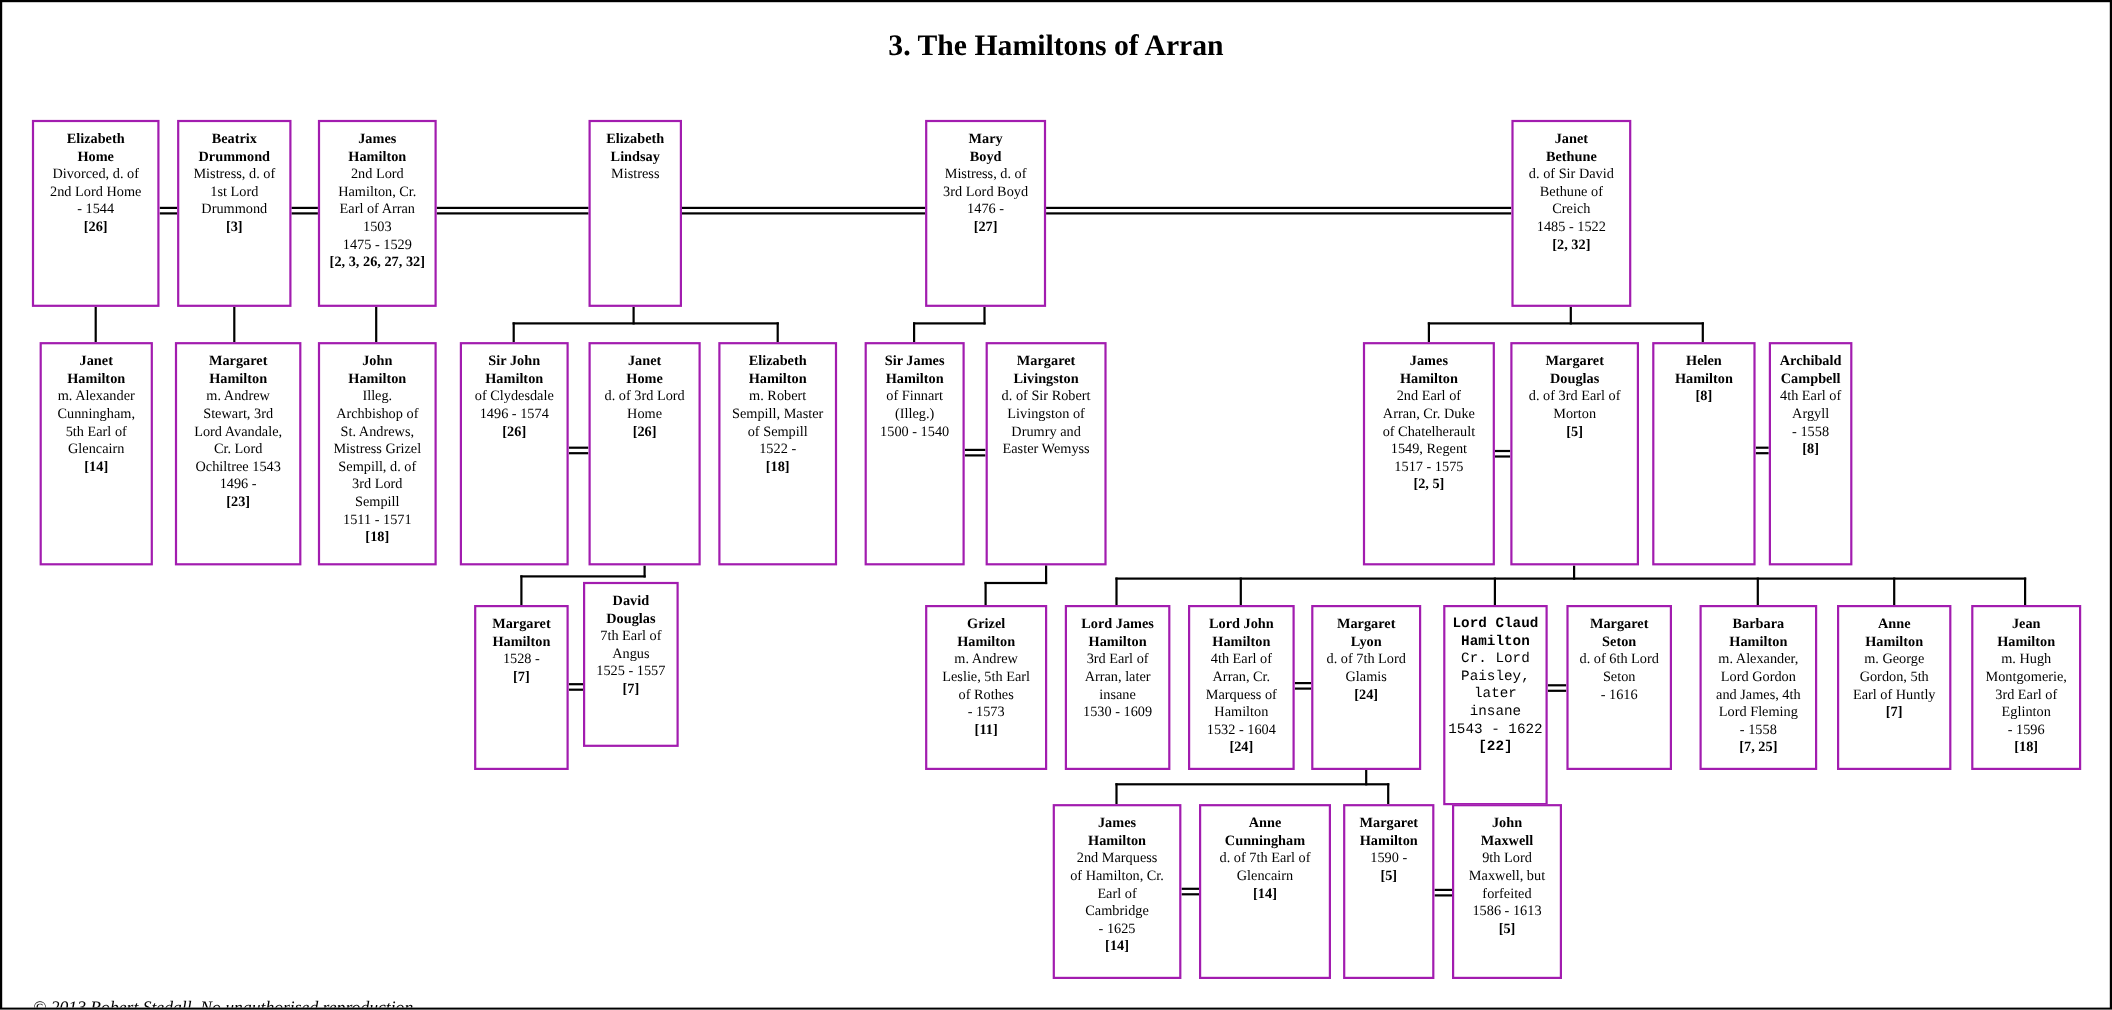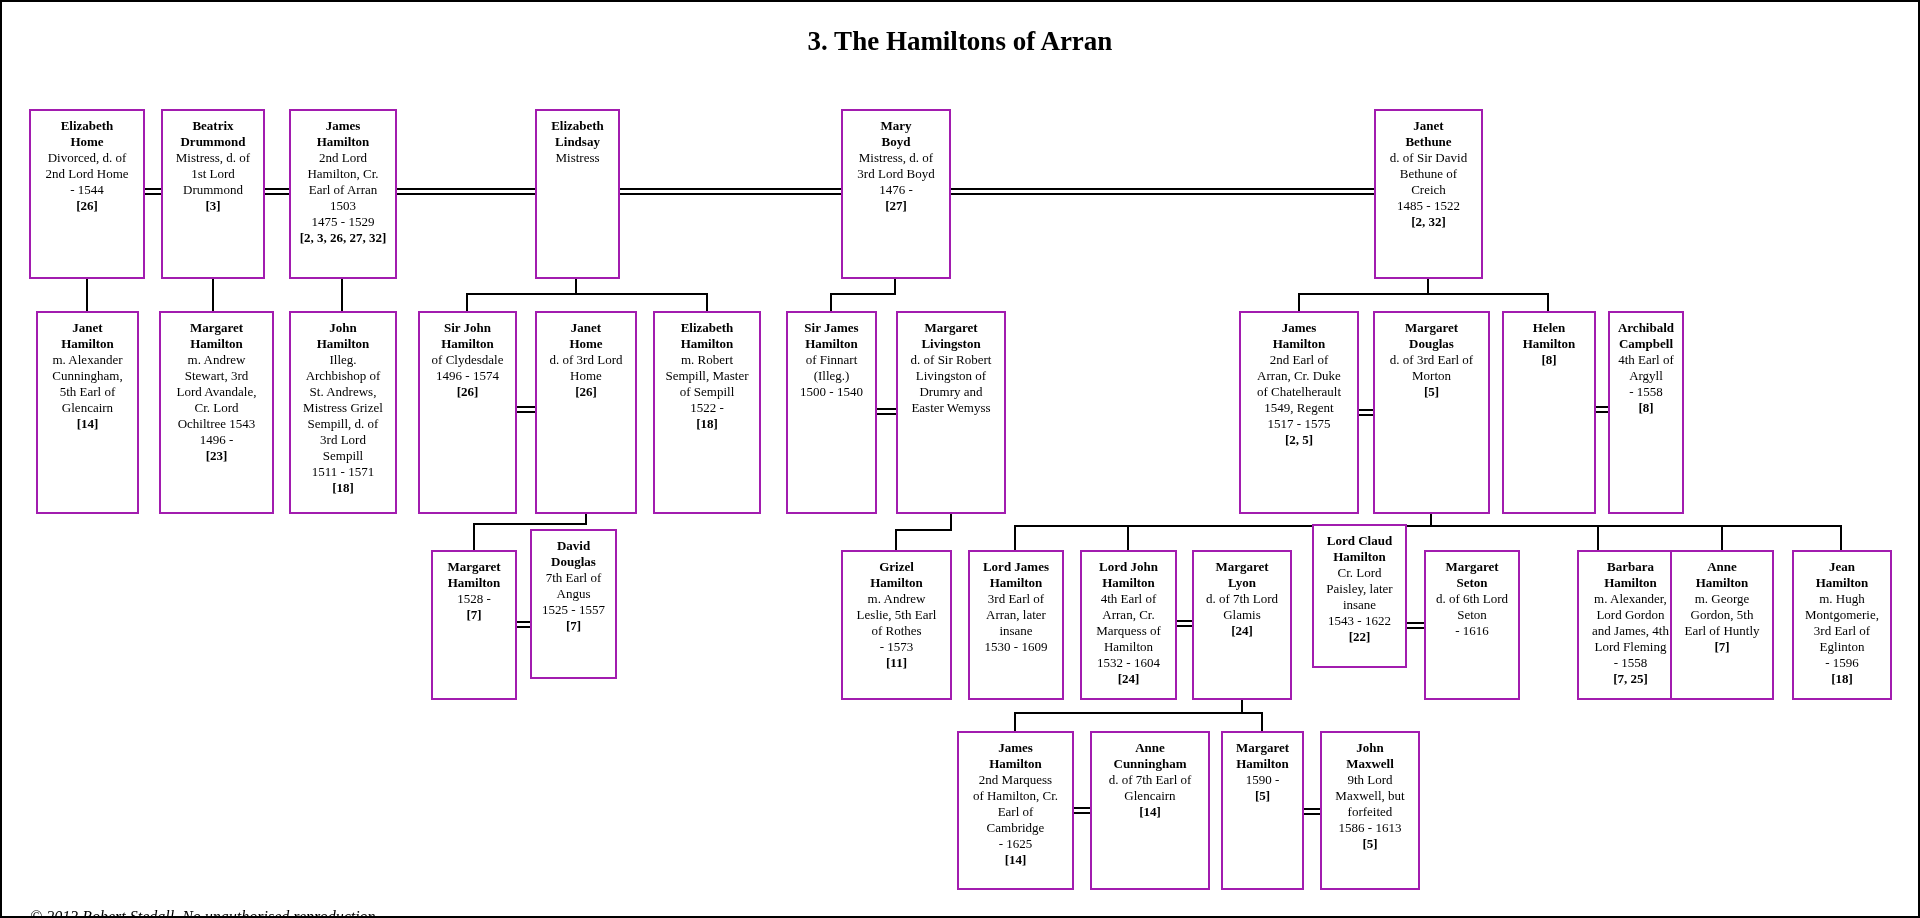--- a/index.html
+++ b/index.html
@@ -273,37 +273,37 @@
         <div class="p-detail">1532 - 1604</div>
         <div class="p-refs">[24]</div>
       </div>
       <div class="person" style="left: 1190px; top: 548px; width: 100px; height: 150px;">
         <div class="p-name">Margaret</div>
         <div class="p-name">Lyon</div>
         <div class="p-detail">d. of 7th Lord</div>
         <div class="p-detail">Glamis</div>
         <div class="p-refs">[24]</div>
       </div>
-      <div class="person" style="left: 1310px; top: 522px; width: 95px; height: 144px;">
+      <div class="person" style="left: 1310px; top: 548px; width: 95px; height: 182px; font-family: Liberation Mono, monospace;">
         <div class="p-name">Lord Claud</div>
         <div class="p-name">Hamilton</div>
         <div class="p-detail">Cr. Lord</div>
         <div class="p-detail">Paisley, later</div>
         <div class="p-detail">insane</div>
         <div class="p-detail">1543 - 1622</div>
         <div class="p-refs">[22]</div>
       </div>
       <div class="person" style="left: 1422px; top: 548px; width: 96px; height: 150px;">
         <div class="p-name">Margaret</div>
         <div class="p-name">Seton</div>
         <div class="p-detail">d. of 6th Lord</div>
         <div class="p-detail">Seton</div>
         <div class="p-detail">- 1616</div>
       </div>
-      <div class="person" style="left: 1543px; top: 548px; width: 107px; height: 150px; margin-left: 32px;">
+      <div class="person" style="left: 1543px; top: 548px; width: 107px; height: 150px;">
         <div class="p-name">Barbara</div>
         <div class="p-name">Hamilton</div>
         <div class="p-detail">m. Alexander,</div>
         <div class="p-detail">Lord Gordon</div>
         <div class="p-detail">and James, 4th</div>
         <div class="p-detail">Lord Fleming</div>
         <div class="p-detail">- 1558</div>
         <div class="p-refs">[7, 25]</div>
       </div>
       <div class="person" style="left: 1668px; top: 548px; width: 104px; height: 150px;">

